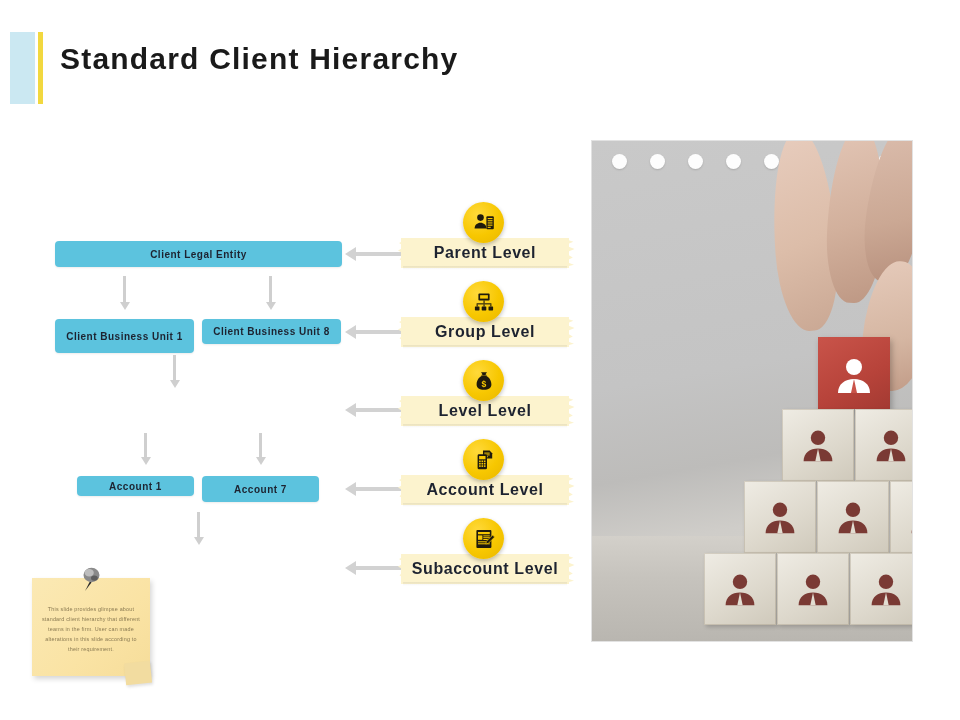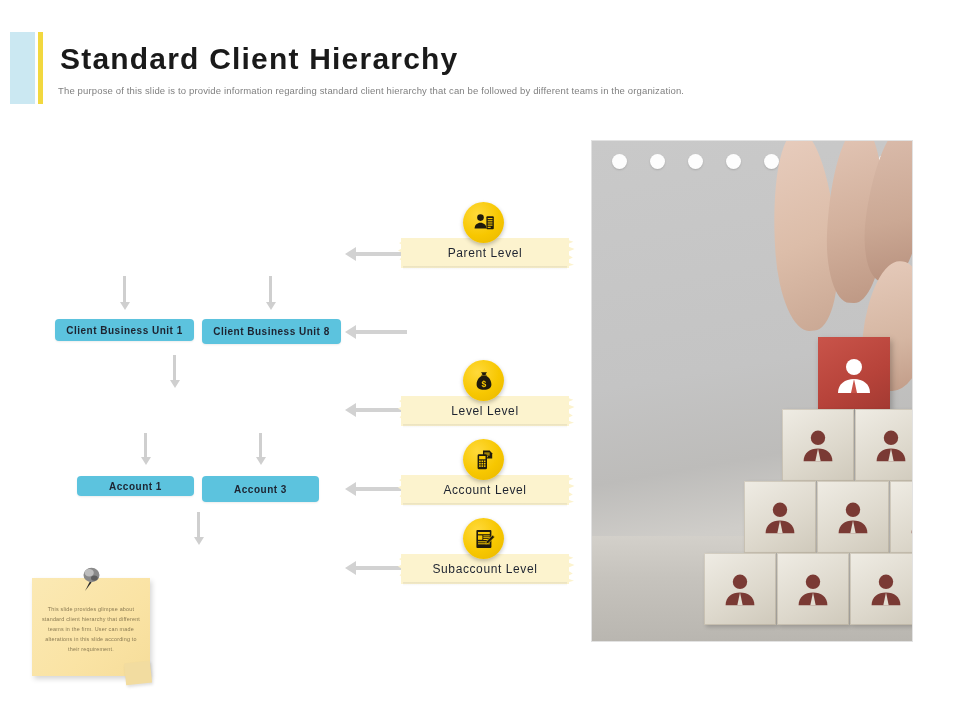--- a/index.html
+++ b/index.html
@@ -23,21 +23,21 @@
   }
 
   
   .node{
     position:absolute;background:#5cc3de;border-radius:4px;
     color:#1d2330;font-size:10px;font-weight:bold;letter-spacing:.5px;
     display:flex;align-items:center;justify-content:center;text-align:center;
     box-shadow:0 1px 2px rgba(0,0,0,.08);
   }
   .n-legal   {left:55px; top:237px; width:287px;height:26px;}
-  .n-bu1     {left:55px; top:315px; width:139px;height:22px;}
+  .n-bu1     {left:55px; top:315px; width:139px;height:34px;}
   .n-bu2     {left:202px;top:315px; width:139px;height:25px;}
   .n-client  {left:121px;top:393px; width:153px;height:26px;}
   .n-acc1    {left:77px; top:472px; width:117px;height:20px;}
   .n-acc2    {left:202px;top:472px; width:117px;height:26px;}
   .n-sub     {left:140px;top:551px; width:116px;height:26px;}
 
   .dn-arrow{position:absolute;width:11px;}
   .dn-arrow .shaft{width:3px;background:#cfcfcf;margin:0 auto;}
   .dn-arrow .head{
     width:0;height:0;margin:0 auto;
@@ -69,21 +69,21 @@
     background:#fcf3ce;
     clip-path:polygon(0 0,70% 10%,0 22%,80% 36%,0 50%,65% 66%,0 80%,75% 92%,0 100%);
   }
   .ribbon-shadow{
     position:absolute;left:2px;top:64px;width:164px;height:4px;
     background:linear-gradient(to bottom,rgba(0,0,0,.07),rgba(0,0,0,0));
   }
   .lvl-label{
     position:absolute;left:0;top:36px;width:168px;height:30px;
     display:flex;align-items:center;justify-content:center;
-    font-size:12px;font-weight:normal;color:#1d2330;letter-spacing:.6px;
+    font-size:16px;font-weight:bold;color:#1d2330;letter-spacing:.6px;
   }
   .badge{
     position:absolute;left:62px;top:0;width:41px;height:41px;border-radius:50%;
     background:radial-gradient(circle at 35% 30%,#ffd93a 0%,#f7c700 55%,#e8b600 100%);
     box-shadow:0 2px 4px rgba(0,0,0,.25);
     display:flex;align-items:center;justify-content:center;
   }
   .badge svg{display:block;}
 
   
@@ -132,26 +132,26 @@
   }
 </style>
 </head>
 <body>
 
 <div class="slide">
 
   <div class="accent-blue"></div>
   <div class="accent-yellow"></div>
   <div class="title">Standard Client Hierarchy</div>
-  <div class="subtitle">The purpose of this slide is to provide information regarding standard client hierarchy that can be followed by different teams in the organization.</div>
-
+
+  <div class="node n-legal">Client Legal Entity</div>
   <div class="node n-bu1">Client Business Unit 1</div>
   <div class="node n-bu2">Client Business Unit 8</div>
   <div class="node n-acc1">Account 1</div>
-  <div class="node n-acc2">Account 3</div>
+  <div class="node n-acc2">Account 7</div>
 
   <div class="dn-arrow" style="left:119px;top:272px;">
     <div class="shaft" style="height:26px;"></div>
       <div class="head"></div>
   </div>
   <div class="dn-arrow" style="left:265px;top:272px;">
     <div class="shaft" style="height:26px;"></div>
       <div class="head"></div>
   </div>
   <div class="dn-arrow" style="left:169px;top:351px;">
@@ -205,20 +205,39 @@
           <rect x="15.7" y="7" width="4.8" height="1.1"></rect>
           <rect x="15.7" y="9.2" width="4.8" height="1.1"></rect>
           <rect x="15.7" y="11.4" width="4.8" height="1.1"></rect>
           <rect x="15.7" y="13.6" width="4.8" height="1.1"></rect>
           <rect x="15.7" y="15.8" width="3" height="1.1"></rect>
         </g>
       </svg>
     </div>
   </div>
 
+  <div class="lvl" style="left:401px;top:277px;">
+    <div class="ribbon"></div>
+    <div class="ribbon-shadow"></div>
+    <div class="lvl-label">Group Level</div>
+    <div class="badge">
+      <svg width="24" height="24" viewBox="0 0 24 24">
+        <rect x="6.4" y="3.4" width="11.2" height="7" rx="1" fill="#1f1a0c"></rect>
+        <rect x="8.1" y="5.2" width="7.8" height="3.4" fill="#f7c700"></rect>
+        <rect x="11.5" y="10.4" width="1.1" height="3" fill="#1f1a0c"></rect>
+        <rect x="4.6" y="13.3" width="14.8" height="1.1" fill="#1f1a0c"></rect>
+        <rect x="4.6" y="14.3" width="1.1" height="2.2" fill="#1f1a0c"></rect>
+        <rect x="11.5" y="14.3" width="1.1" height="2.2" fill="#1f1a0c"></rect>
+        <rect x="18.3" y="14.3" width="1.1" height="2.2" fill="#1f1a0c"></rect>
+        <rect x="2.9" y="16.4" width="4.6" height="4" rx=".6" fill="#1f1a0c"></rect>
+        <rect x="9.7" y="16.4" width="4.6" height="4" rx=".6" fill="#1f1a0c"></rect>
+        <rect x="16.5" y="16.4" width="4.6" height="4" rx=".6" fill="#1f1a0c"></rect>
+      </svg>
+    </div>
+  </div>
 
   <div class="lvl" style="left:401px;top:356px;">
     <div class="ribbon"></div>
     <div class="ribbon-shadow"></div>
     <div class="lvl-label">Level Level</div>
     <div class="badge">
       <svg width="24" height="24" viewBox="0 0 24 24">
         <path d="M9 3.2h6l-1.5 2.1 1.7 1.3H8.8l1.7-1.3z" fill="#1f1a0c"></path>
         <path d="M12 6.6c4.3 0 7.4 4.6 7.4 8.9 0 3.6-3 5.3-7.4 5.3S4.6 19.1 4.6 15.5c0-4.3 3.1-8.9 7.4-8.9z" fill="#1f1a0c"></path>
         <text x="12" y="17.6" font-family="'Liberation Sans',sans-serif" font-size="8.6" font-weight="bold" fill="#f7c700" text-anchor="middle">$</text>

